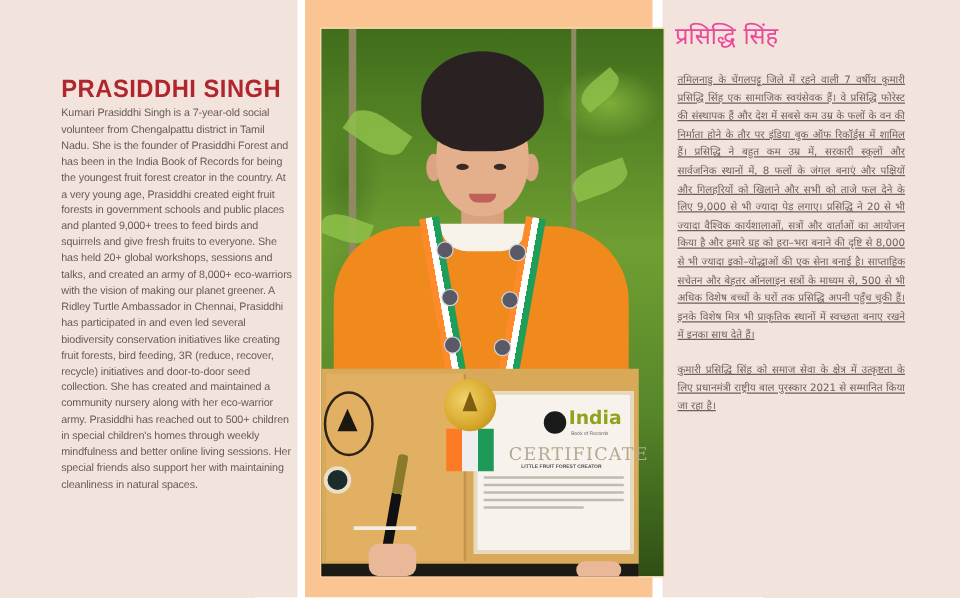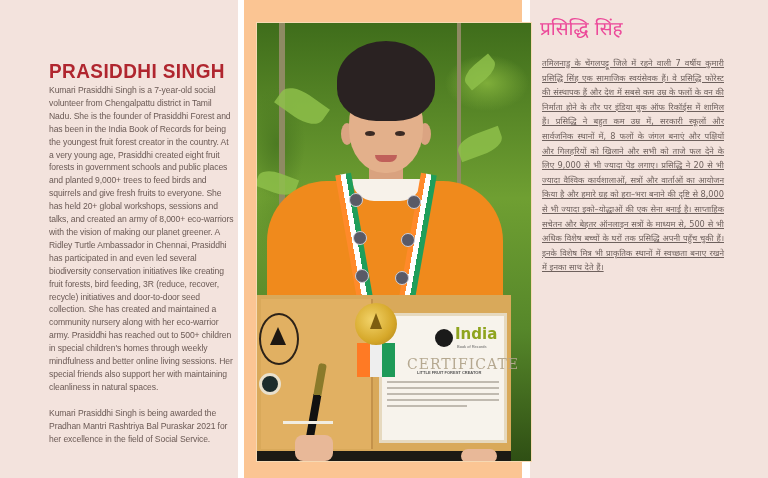--- a/index.html
+++ b/index.html
@@ -163,26 +163,26 @@
 </head>
 <body>
 
 <div class="panel-left"></div>
 <div class="panel-center"></div>
 <div class="panel-right"></div>
 
 <h1 class="en-title">PRASIDDHI SINGH</h1>
 <div class="en-body">
   <p>Kumari Prasiddhi Singh is a 7-year-old social volunteer from Chengalpattu district in Tamil Nadu. She is the founder of Prasiddhi Forest and has been in the India Book of Records for being the youngest fruit forest creator in the country. At a very young age, Prasiddhi created eight fruit forests in government schools and public places and planted 9,000+ trees to feed birds and squirrels and give fresh fruits to everyone. She has held 20+ global workshops, sessions and talks, and created an army of 8,000+ eco-warriors with the vision of making our planet greener. A Ridley Turtle Ambassador in Chennai, Prasiddhi has participated in and even led several biodiversity conservation initiatives like creating fruit forests, bird feeding, 3R (reduce, recover, recycle) initiatives and door-to-door seed collection. She has created and maintained a community nursery along with her eco-warrior army. Prasiddhi has reached out to 500+ children in special children's homes through weekly mindfulness and better online living sessions. Her special friends also support her with maintaining cleanliness in natural spaces.</p>
-  <p>Kumari Prasiddhi Singh is being awarded the Pradhan Mantri Rashtriya Bal Puraskar 2021 for her excellence in the field of Social Service.</p>
 </div>
 
 <h1 class="hi-title">प्रसिद्धि सिंह</h1>
 <div class="hi-body">
   <p>तमिलनाडु के चेंगलपट्टू जिले में रहने वाली 7 वर्षीय कुमारी प्रसिद्धि सिंह एक सामाजिक स्वयंसेवक हैं। वे प्रसिद्धि फोरेस्ट की संस्थापक हैं और देश में सबसे कम उम्र के फलों के वन की निर्माता होने के तौर पर इंडिया बुक ऑफ रिकॉर्ड्स में शामिल हैं। प्रसिद्धि ने बहुत कम उम्र में, सरकारी स्कूलों और सार्वजनिक स्थानों में, 8 फलों के जंगल बनाएं और पक्षियों और गिलहरियों को खिलाने और सभी को ताजे फल देने के लिए 9,000 से भी ज्यादा पेड़ लगाए। प्रसिद्धि ने 20 से भी ज्यादा वैश्विक कार्यशालाओं, सत्रों और वार्ताओं का आयोजन किया है और हमारे ग्रह को हरा–भरा बनाने की दृष्टि से 8,000 से भी ज्यादा इको–योद्धाओं की एक सेना बनाई है। साप्ताहिक सचेतन और बेहतर ऑनलाइन सत्रों के माध्यम से, 500 से भी अधिक विशेष बच्चों के घरों तक प्रसिद्धि अपनी पहुँच चुकी हैं। इनके विशेष मित्र भी प्राकृतिक स्थानों में स्वच्छता बनाए रखने में इनका साथ देते हैं।</p>
+  <p>कुमारी प्रसिद्धि सिंह को समाज सेवा के क्षेत्र में उत्कृष्टता के लिए प्रधानमंत्री राष्ट्रीय बाल पुरस्कार 2021 से सम्मानित किया जा रहा है।</p>
 </div>
 
 <div class="photo" aria-label="Child in orange shirt wearing tricolour medal ribbons, holding India Book of Records certificate folder and pen">
   <div class="trunk" style="left:22px; top:0; height:280px;"></div>
   <div class="trunk" style="left:200px; top:0; height:260px; width:4px;"></div>
   <div class="leaf" style="left:20px; top:70px; width:50px; height:26px; transform:rotate(35deg);"></div>
   <div class="leaf" style="left:200px; top:110px; width:46px; height:22px; transform:rotate(-20deg);"></div>
   <div class="leaf" style="left:205px; top:40px; width:36px; height:18px; transform:rotate(-40deg);"></div>
   <div class="leaf" style="left:0; top:150px; width:40px; height:20px; transform:rotate(20deg);"></div>
 

